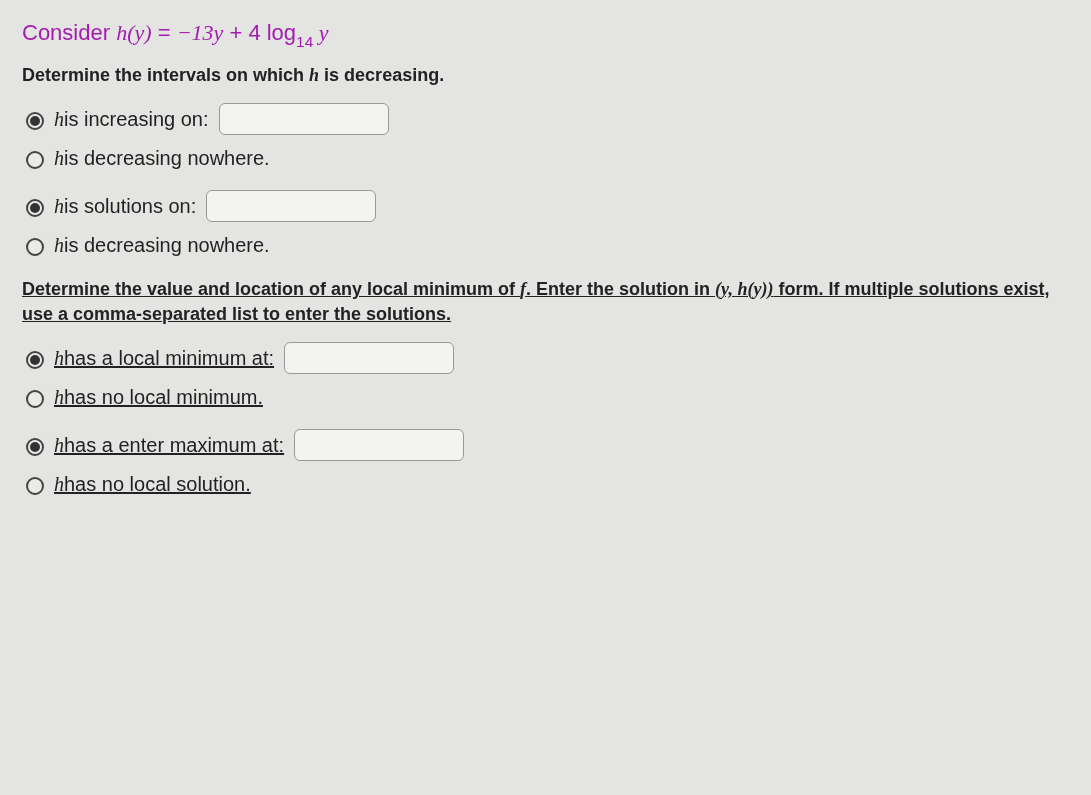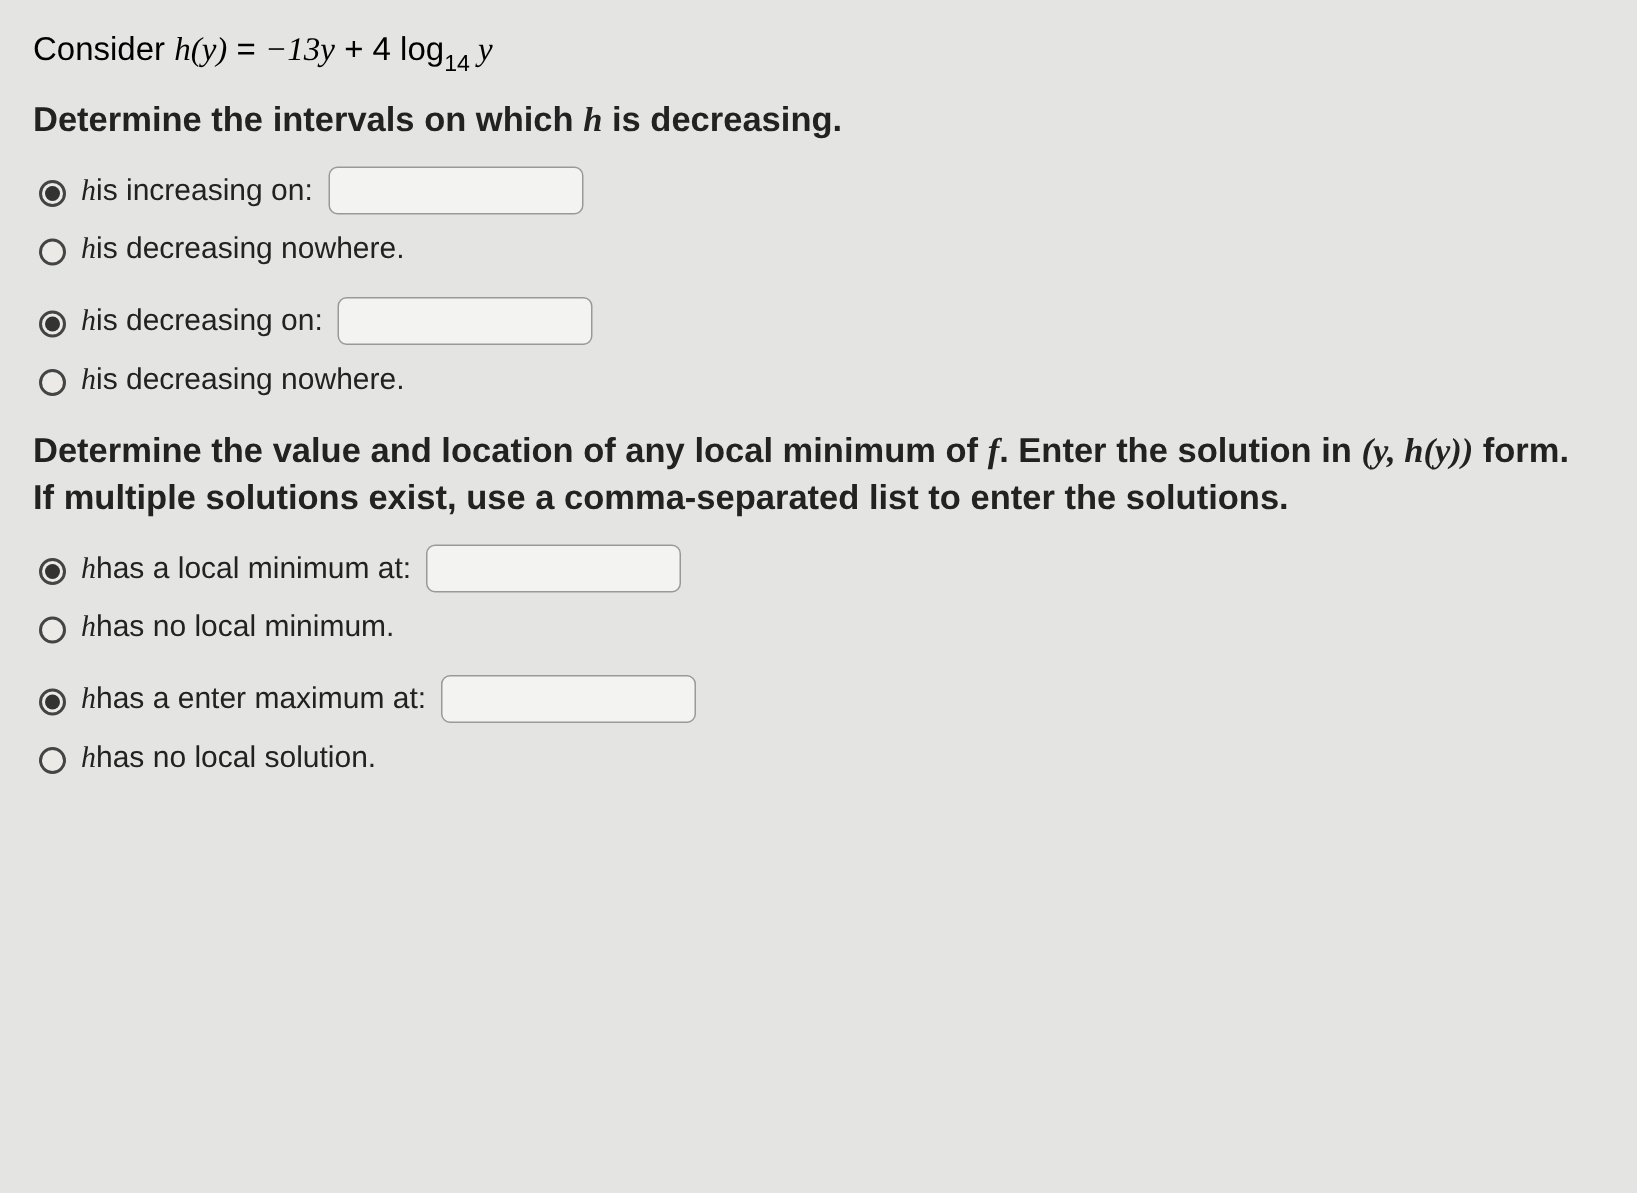--- a/index.html
+++ b/index.html
@@ -9,25 +9,25 @@
     font-family: Arial, Helvetica, sans-serif;
     font-size: 20px;
     color: #222;
     background: #e4e4e2;
     width: 1091px;
     min-height: 795px;
     line-height: 1.35;
   }
   .consider {
     font-size: 22px;
-    color: #000000;
+    color: #a21caf;
   }
   .prompt {
     font-weight: 700;
-    font-size: 23px;
+    font-size: 18px;
     margin: 12px 0 16px 0;
     color: #222;
   }
   .option-row {
     display: flex;
     align-items: center;
     margin: 10px 0 10px 4px;
     gap: 10px;
     font-size: 20px;
   }
@@ -59,21 +59,21 @@
     margin-top: 3px;
     background: #eceae6;
   }
   .radio .dot {
     width: 10px;
     height: 10px;
     border-radius: 50%;
     background: #333;
   }
   .section { margin-bottom: 18px; }
-  .tight { margin-top: 4px; }
+  .tight { margin-top: 4px; text-decoration: underline; }
 </style>
 </head>
 <body>
 
 <div class="consider">
   <span>Consider </span>
   <span class="mi">h(y)</span>
   <span> = </span>
   <span class="mi">−13y</span>
   <span>
@@ -104,21 +104,21 @@
   </div>
 </div>
 
 <div class="section">
   <div class="option-row">
     <span class="radio">
         <span class="dot"></span>
       </span>
     <span class="label">
       <span class="mi">h</span>
-        <span> is decreasing on:</span>
+        <span> is solutions on:</span>
     </span>
     <input type="text" class="ans" value="" style="">
   </div>
   <div class="option-row">
     <span class="radio"></span>
     <span class="label">
       <span class="mi">h</span>
         <span> is decreasing nowhere.</span>
     </span>
   </div>

